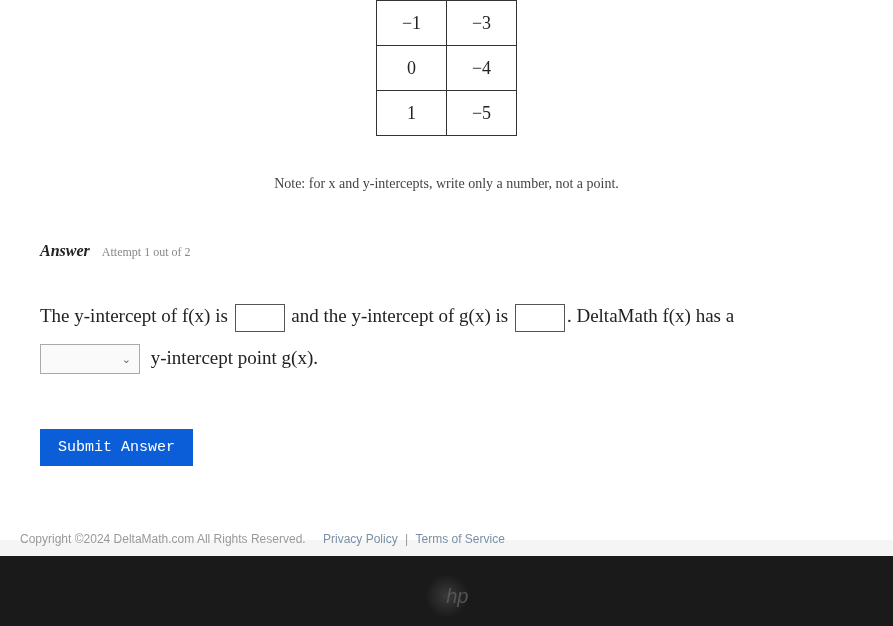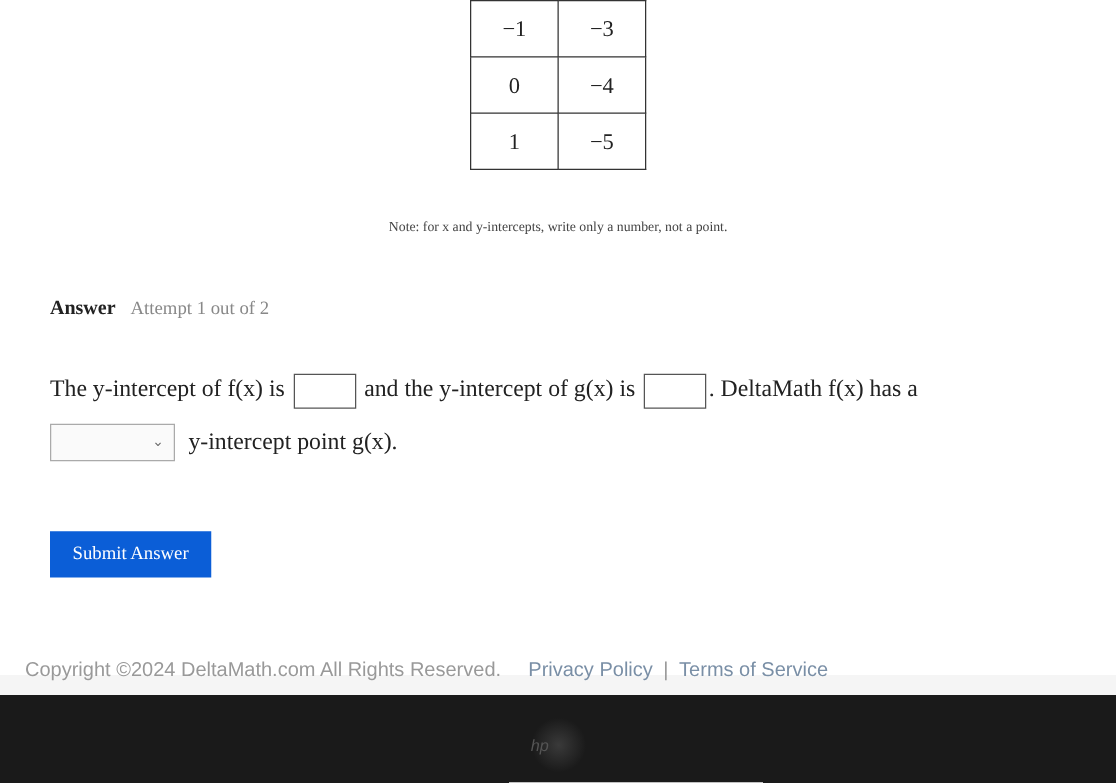--- a/index.html
+++ b/index.html
@@ -29,38 +29,39 @@
       border: 1px solid #333;
       width: 70px;
       height: 45px;
       text-align: center;
       vertical-align: middle;
       font-size: 18px;
       color: #222;
     }
     .note {
       text-align: center;
-      font-size: 11px;
+      font-size: 14px;
       color: #444;
       margin-top: 40px;
     }
     .answer-section {
       margin-top: 50px;
     }
     .answer-header {
       font-size: 16px;
     }
     .answer-label {
       font-weight: bold;
       color: #222;
+      font-style: italic;
     }
     .attempt-text {
       color: #888;
       margin-left: 8px;
-      font-size: 15px;
+      font-size: 12px;
     }
     .answer-body {
       margin-top: 35px;
       font-size: 19px;
       color: #222;
       line-height: 2.2;
     }
     .math-fn {
     }
     .input-blank {
@@ -93,27 +94,27 @@
       color: #666;
     }
     .submit-btn {
       background: #0b5ed7;
       color: #fff;
       border: none;
       padding: 10px 18px;
       font-size: 15px;
       margin-top: 50px;
       cursor: pointer;
-      font-family: Liberation Serif, serif;
+      font-family: Liberation Mono, monospace;
     }
     .footer {
       position: absolute;
       bottom: 80px;
       left: 20px;
-      font-size: 16px;
+      font-size: 12px;
       color: #999;
       font-family: Arial, sans-serif;
     }
     .footer a {
       color: #7a8fa6;
       text-decoration: none;
       margin: 0 4px;
     }
     .black-bar {
       position: absolute;
@@ -127,24 +128,24 @@
       position: absolute;
       bottom: 8px;
       left: 50%;
       transform: translateX(-50%);
       width: 44px;
       height: 44px;
       border-radius: 50%;
       background: radial-gradient(circle, #3a3a3a 0%, #1a1a1a 70%);
       display: flex;
       align-items: center;
-      justify-content: flex-start;
+      justify-content: flex-end;
       color: #555;
       font-style: italic;
-      font-size: 13px;
+      font-size: 20px;
       font-family: Arial, sans-serif;
     }
   </style>
 </head>
 <body>
 
 <div class="content-area">
 
   <table class="data-table">
     <tbody>

